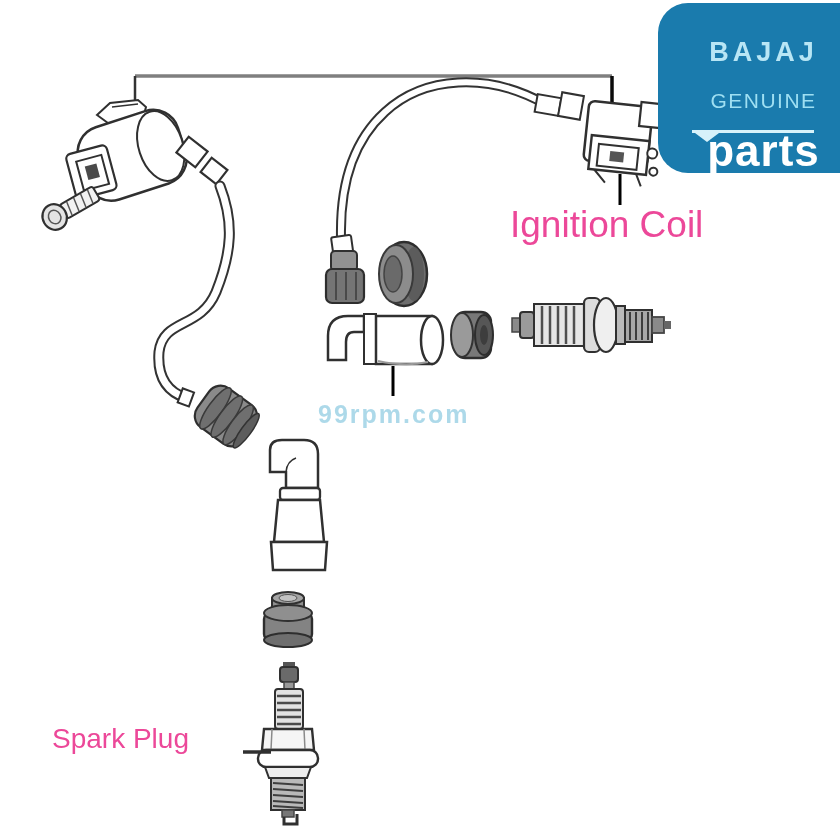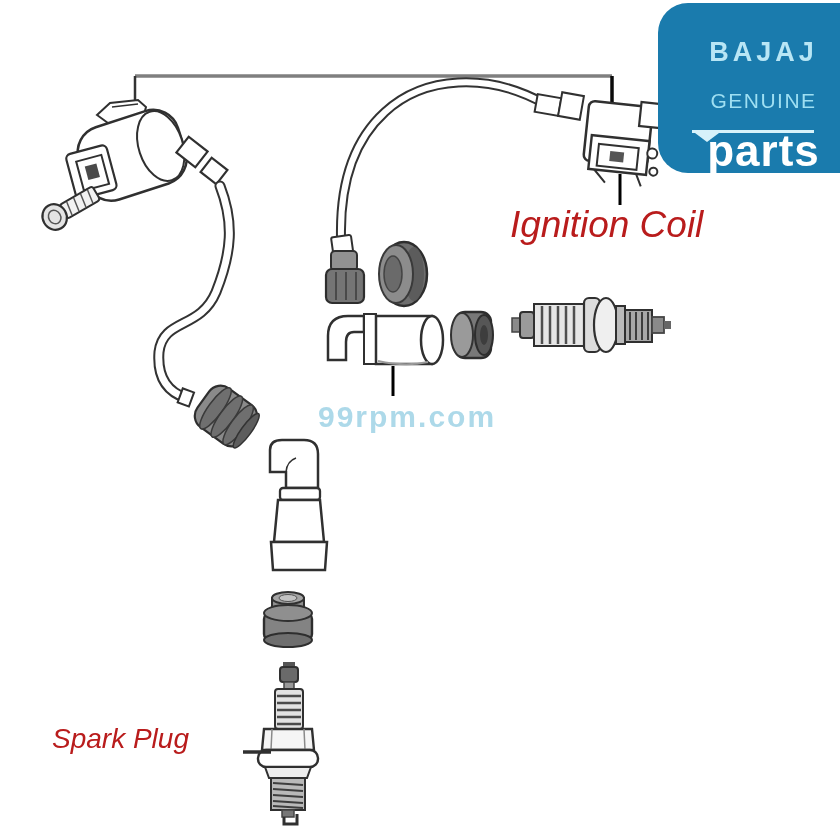--- a/index.html
+++ b/index.html
@@ -2,29 +2,28 @@
 <html><head>
 <meta charset="utf-8">
 <style>
   html,body{margin:0;padding:0;background:#ffffff;}
   .stage{
     position:relative;width:840px;height:840px;background:#ffffff;overflow:hidden;
     font-family:"Liberation Sans", sans-serif;
   }
   .stage svg{position:absolute;left:0;top:0;}
   .part-label{
-    position:absolute;z-index:2;color:#b91c1c;line-height:1.05;white-space:nowrap;
+    position:absolute;z-index:2;color:#ec4899;line-height:1.05;white-space:nowrap;
     font-family:"Liberation Sans", sans-serif;
-    font-style:italic;
   }
   .lbl-ignition{left:510px;top:206px;font-size:37px;}
   .lbl-rubber{left:334px;top:396px;font-size:37px;}
   .lbl-spark{left:52px;top:724px;font-size:28px;}
   .watermark{
-    position:absolute;z-index:1;left:318px;top:400px;font-size:30px;letter-spacing:2px;
+    position:absolute;z-index:1;left:318px;top:400px;font-size:25px;letter-spacing:2px;
     color:#9fd3e6;opacity:0.85;font-weight:bold;white-space:nowrap;
   }
   .logo-panel{
     position:absolute;z-index:3;left:658px;top:3px;width:211px;height:170px;
     background:#1a7bad;border-radius:30px;text-align:center;
   }
   .logo-brand{
     margin-top:36px;font-size:27px;font-weight:bold;letter-spacing:4px;
     color:#b8e6f5;line-height:1;
   }

